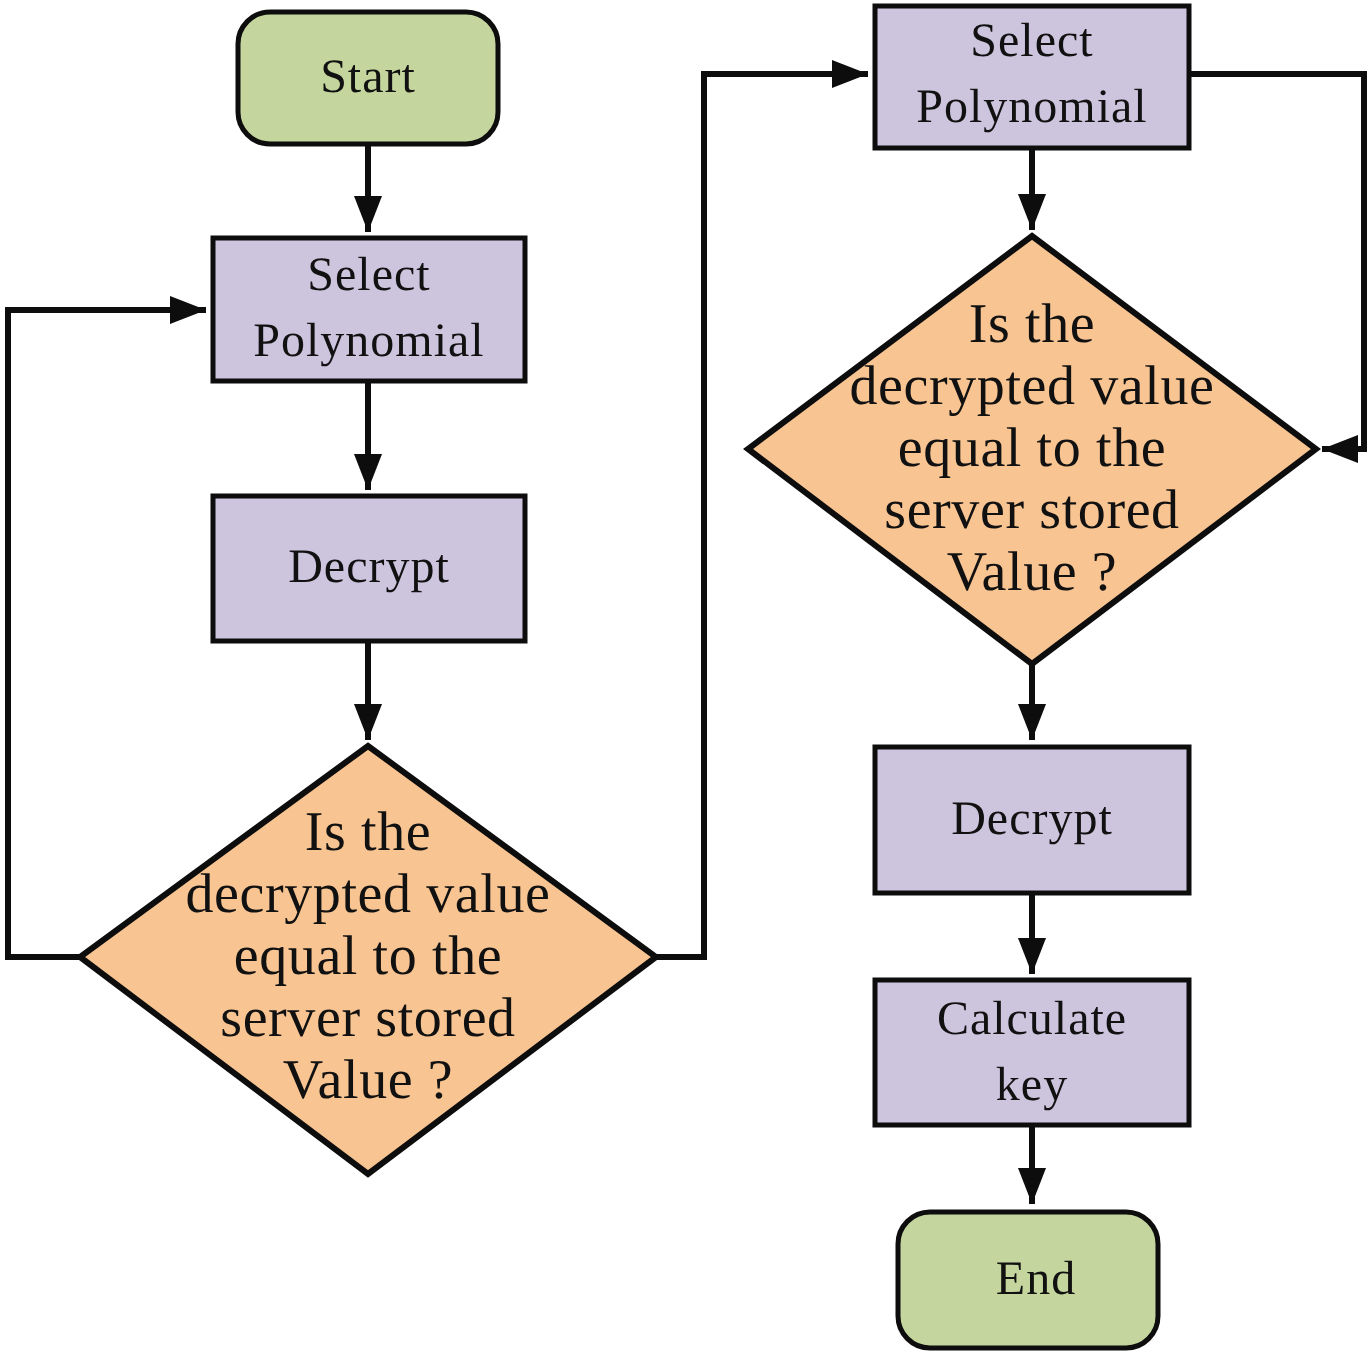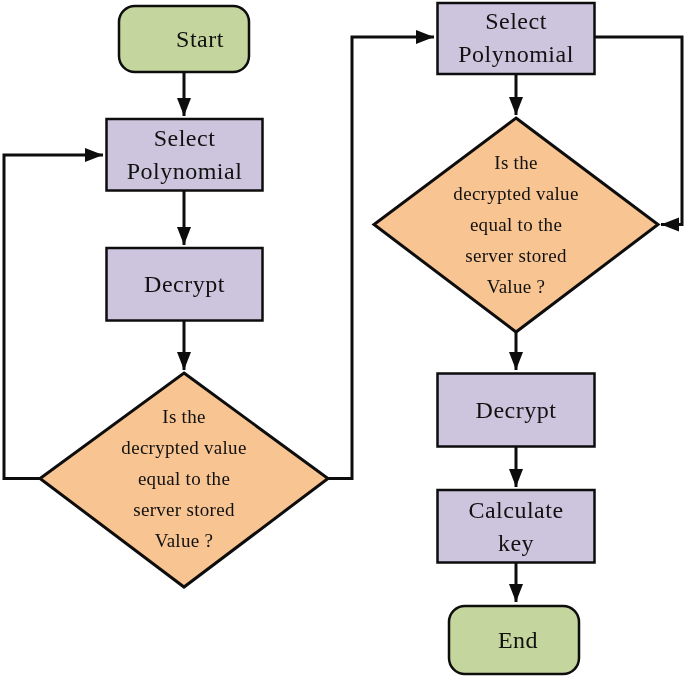--- a/index.html
+++ b/index.html
@@ -31,21 +31,21 @@
     align-items:center;justify-content:center;
     text-align:center;
     font-size:24px;line-height:33px;letter-spacing:0.5px;
     pointer-events:none;
   }
   .diamond-label{
     position:absolute;
     display:flex;flex-direction:column;
     align-items:center;justify-content:center;
     text-align:center;
-    font-size:19px;line-height:31px;letter-spacing:0.3px;
+    font-size:28px;line-height:31px;letter-spacing:0.3px;
     pointer-events:none;
   }
   .node-label span,.diamond-label span{display:block;white-space:nowrap;}
 </style>
 </head>
 <body>
 
 <div class="canvas">
 
   <svg width="685" height="680" viewBox="0 0 685 680">
@@ -70,21 +70,21 @@
     <rect class="shape-process" x="106.5" y="119" width="156" height="71.5"></rect>
     <rect class="shape-process" x="106.5" y="248" width="156" height="72.5"></rect>
     <polygon class="shape-decision" points="184,373 328,478.5 184,587 40,478.5"></polygon>
     <rect class="shape-process" x="437.5" y="3" width="157" height="71"></rect>
     <polygon class="shape-decision" points="516,118 658,224.5 516,332 374,224.5"></polygon>
     <rect class="shape-process" x="437.5" y="373.5" width="157" height="73"></rect>
     <rect class="shape-process" x="437.5" y="490" width="157" height="72.5"></rect>
     <rect class="shape-terminal" x="449" y="606" width="130" height="68" rx="16"></rect>
   </svg>
 
-  <div class="node-label" style="left:118px;top:5px;width:132px;height:68px;margin-left:16px;">
+  <div class="node-label" style="left:118px;top:5px;width:132px;height:68px;">
     <span>Start</span>
   </div>
 
   <div class="node-label" style="left:106px;top:118px;width:157px;height:73px;">
     <span>Select</span>
     <span>Polynomial</span>
   </div>
 
   <div class="node-label" style="left:106px;top:247px;width:157px;height:74px;">
     <span>Decrypt</span>

